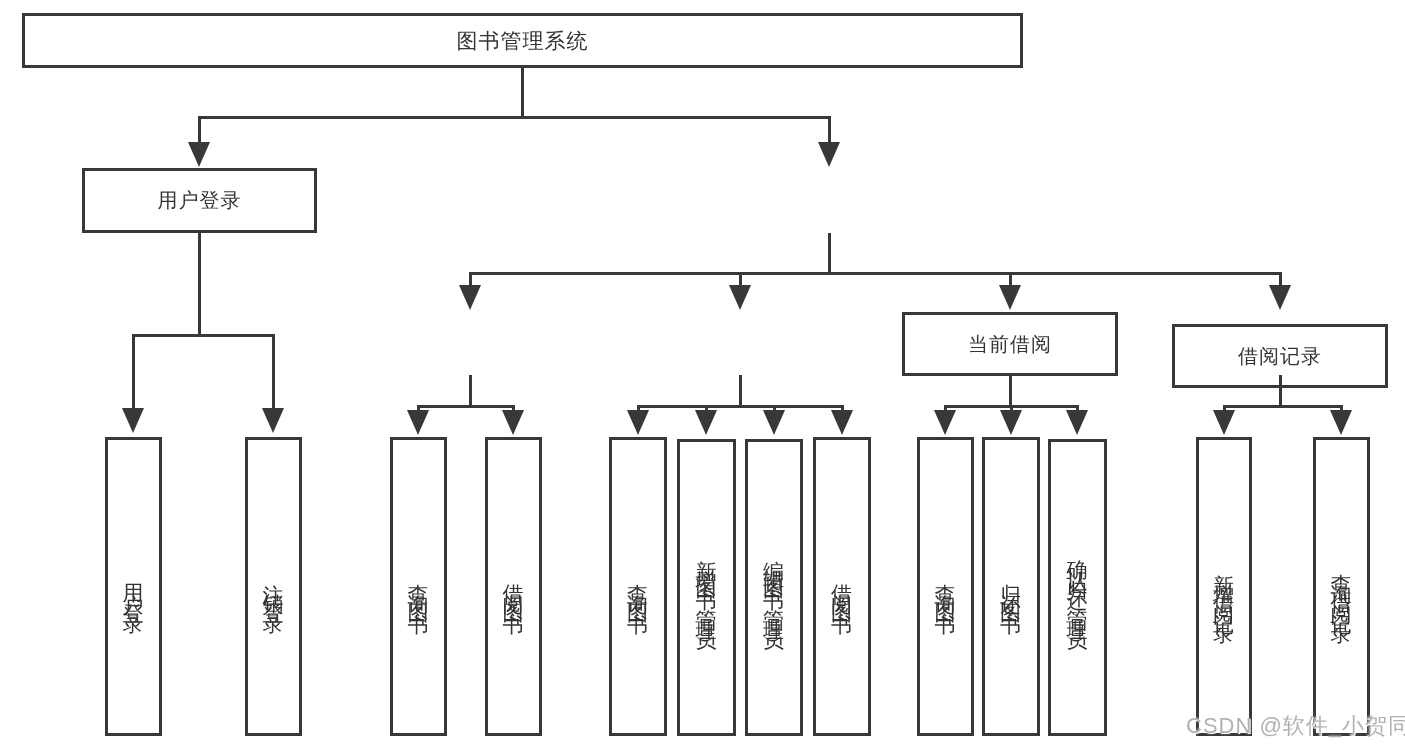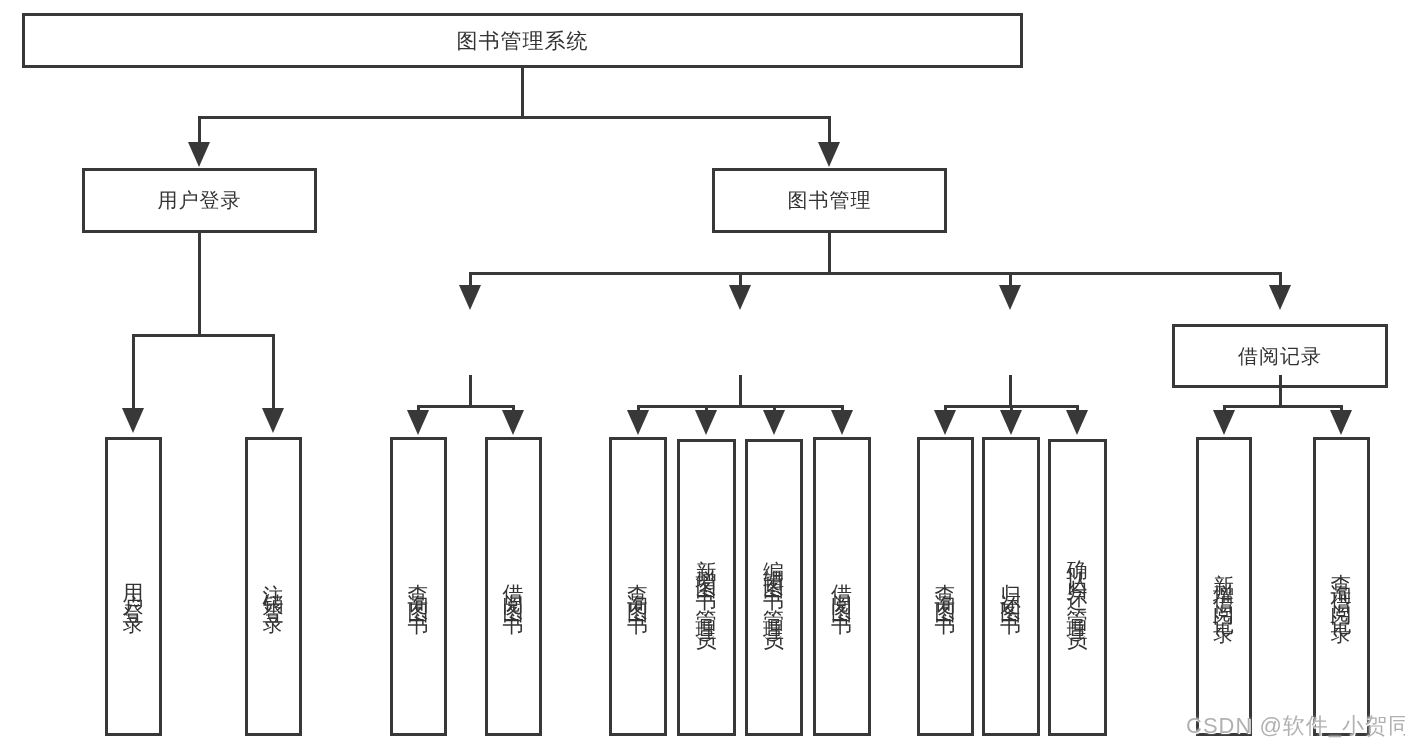--- a/index.html
+++ b/index.html
@@ -37,22 +37,22 @@
   }
 </style>
 </head>
 <body>
 
 <div class="stage">
 
   <div class="box root-box" style="left:22px;top:13px;width:1001px;height:55px">图书管理系统</div>
 
   <div class="box" style="left:82px;top:168px;width:235px;height:65px">用户登录</div>
-  <div class="box" style="left:712px;top:168px;width:235px;height:65px">图书管理</div>
 
+  <div class="box" style="left:902px;top:312px;width:216px;height:64px">当前借阅</div>
   <div class="box" style="left:1172px;top:324px;width:216px;height:64px">借阅记录</div>
 
   <div class="box leaf" style="left:105px;top:437px;width:57px;height:299px">用户登录</div>
   <div class="box leaf" style="left:245px;top:437px;width:57px;height:299px">注销登录</div>
 
   <div class="box leaf" style="left:390px;top:437px;width:57px;height:299px">查询图书</div>
   <div class="box leaf" style="left:485px;top:437px;width:57px;height:299px">借阅图书</div>
 
   <div class="box leaf" style="left:609px;top:437px;width:58px;height:299px">查询图书</div>
   <div class="box leaf" style="left:677px;top:439px;width:59px;height:297px">新增图书（管理员）</div>

